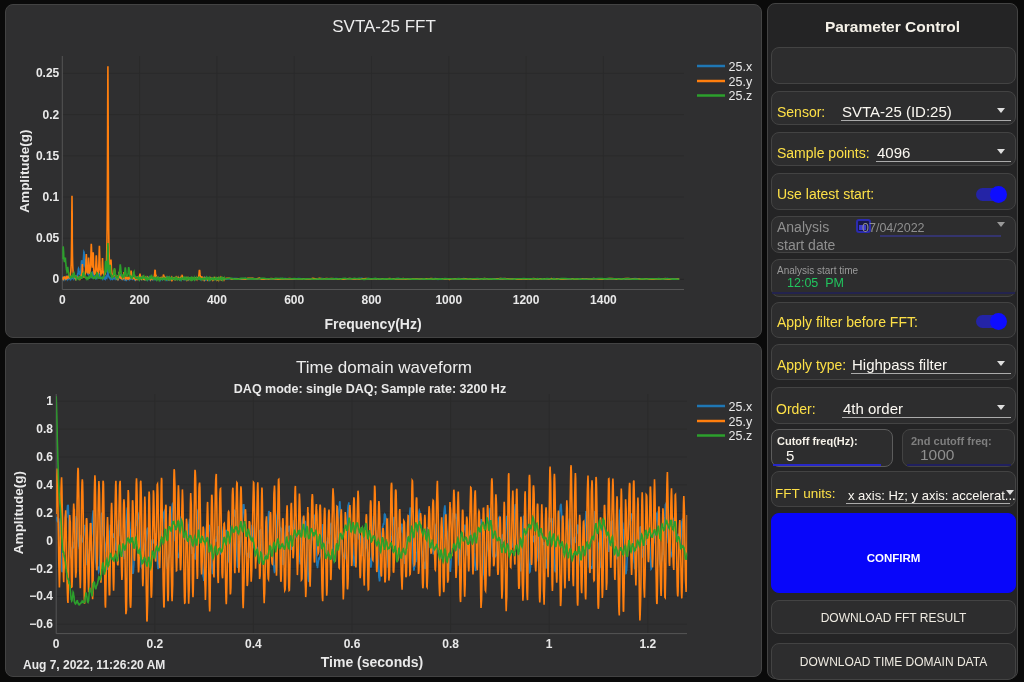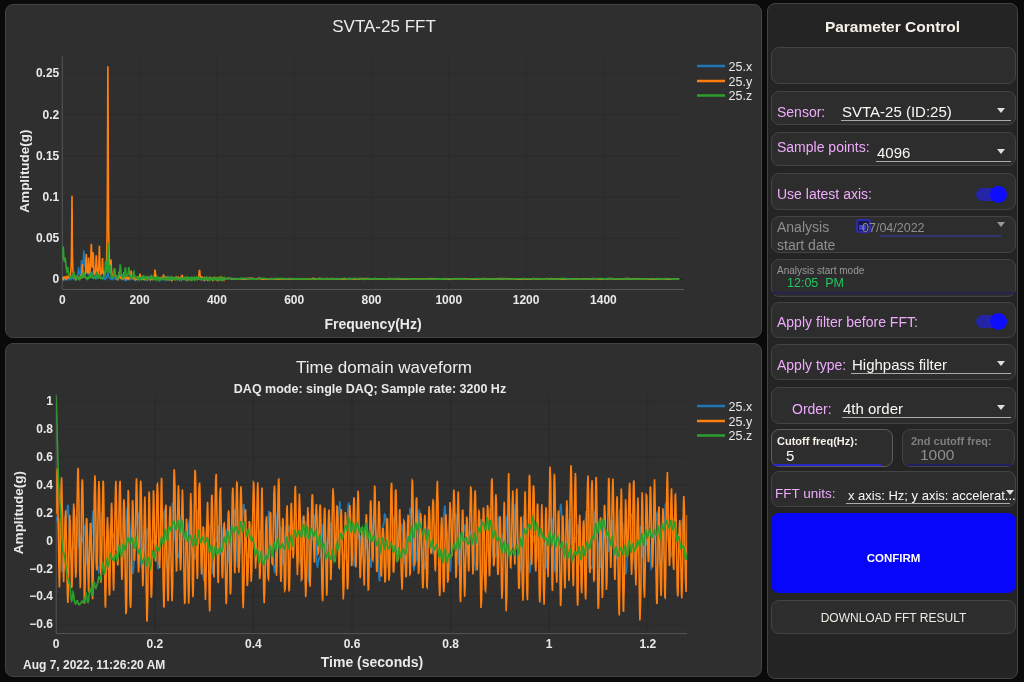--- a/index.html
+++ b/index.html
@@ -1,19 +1,19 @@
 <!DOCTYPE html>
 <html><head><meta charset="utf-8">
 <style>
 *{margin:0;padding:0;box-sizing:border-box}
 html,body{width:1024px;height:682px;background:#0a0a0a;font-family:"Liberation Sans",sans-serif;overflow:hidden}
 .card{position:absolute;background:#2f2f30;border:1px solid #434343;border-radius:8px}
 .panel{position:absolute;left:767px;top:3px;width:251px;height:676px;background:#242425;border:1px solid #434343;border-radius:8px}
 .icard{position:absolute;left:3px;background:#2d2d2e;border:1px solid #434343;border-radius:8px;width:245px}
-.lab{position:absolute;color:#f0abfc;font-size:14px;white-space:nowrap}
+.lab{position:absolute;color:#fde047;font-size:14px;white-space:nowrap}
 .val{position:absolute;color:#fbf8f2;font-size:15px;white-space:nowrap}
 .gval{position:absolute;color:#8b8b8b;white-space:nowrap}
 .ul{position:absolute;height:1px;background:#ababab}
 .caret{position:absolute;width:0;height:0;border-left:4.5px solid transparent;border-right:4.5px solid transparent;border-top:5.5px solid #dedede}
 .toggle{position:absolute;width:30px;height:13px;border-radius:7px;background:#2424a6}
 .knob{position:absolute;right:-1px;top:-2.5px;width:17.5px;height:17.5px;border-radius:50%;background:#0e0dff}
 .btn{position:absolute;left:3px;width:245px;background:#2d2d2e;border:1px solid #434343;border-radius:8px;color:#efebe2;font-size:12px;text-align:center;white-space:nowrap}
 </style></head>
 <body>
 
@@ -143,63 +143,64 @@
   </div>
 <div class="panel">
 <div style="position:absolute;left:0;width:100%;top:14px;text-align:center;color:#f5f1e8;font-size:15.5px;font-weight:bold">Parameter Control</div>
 <div class="icard" style="top:43px;height:37px"></div>
 <div class="icard" style="top:87px;height:34px"></div>
 <div class="lab" style="left:9px;top:100px">Sensor:</div>
 <div class="val" style="left:74px;top:99px">SVTA-25 (ID:25)</div>
 <div class="ul" style="left:73px;top:116px;width:170px"></div>
 <div class="caret" style="left:229px;top:104px"></div>
 <div class="icard" style="top:128px;height:34px"></div>
-<div class="lab" style="left:9px;top:135px">Sample points:</div>
+<div class="lab" style="left:9px;top:141px">Sample points:</div>
 <div class="val" style="left:109px;top:140px">4096</div>
 <div class="ul" style="left:108px;top:156.5px;width:135px"></div>
 <div class="caret" style="left:229px;top:145px"></div>
 <div class="icard" style="top:169px;height:37px"></div>
-<div class="lab" style="left:9px;top:182px">Use latest axis:</div>
+<div class="lab" style="left:9px;top:182px">Use latest start:</div>
 <div class="toggle" style="left:208px;top:184px">
       <div class="knob"></div>
     </div>
 <div class="icard" style="top:212px;height:37px"></div>
 <div class="gval" style="left:9px;top:215px;font-size:14px;line-height:17.5px;color:#8f8f8f">Analysis<br>start date</div>
 <div style="position:absolute;left:88px;top:214.5px;width:15px;height:14px;border:2px solid #2b2bb0;border-radius:3px;background:#191945">
       <div style="position:absolute;left:1px;top:4px;width:7px;height:5px;background:#3c3cd0"></div>
     </div>
 <div class="gval" style="left:94px;top:216.5px;font-size:12.5px;color:#8f8f8f">07/04/2022</div>
 <div style="position:absolute;left:112px;top:231px;width:121px;height:1.5px;background:#34346e"></div>
 <div class="caret" style="left:229px;top:218px;border-top-color:#999"></div>
 <div class="icard" style="top:255px;height:38px"></div>
-<div class="gval" style="left:9px;top:260.5px;font-size:10px;color:#9a9a9a">Analysis start mode</div>
+<div class="gval" style="left:9px;top:260.5px;font-size:10px;color:#9a9a9a">Analysis start time</div>
 <div class="gval" style="left:19px;top:271.5px;font-size:12.5px;color:#22c55e">12:05&nbsp;&nbsp;PM</div>
 <div style="position:absolute;left:4px;top:287.5px;width:243px;height:2.5px;background:#23234e"></div>
 <div class="icard" style="top:298px;height:36px"></div>
 <div class="lab" style="left:9px;top:310px">Apply filter before FFT:</div>
 <div class="toggle" style="left:208px;top:311px">
       <div class="knob"></div>
     </div>
 <div class="icard" style="top:340px;height:36px"></div>
 <div class="lab" style="left:9px;top:353px">Apply type:</div>
 <div class="val" style="left:84px;top:352px">Highpass filter</div>
 <div class="ul" style="left:83px;top:368.5px;width:160px"></div>
 <div class="caret" style="left:229px;top:357px"></div>
 <div class="icard" style="top:383px;height:37px"></div>
-<div class="lab" style="left:24px;top:397px">Order:</div>
+<div class="lab" style="left:8px;top:397px">Order:</div>
 <div class="val" style="left:75px;top:396px">4th order</div>
 <div class="ul" style="left:74px;top:412.5px;width:169px"></div>
 <div class="caret" style="left:229px;top:401px"></div>
 <div style="position:absolute;left:3px;top:425px;width:122px;height:38px;background:#2d2d2e;border:1px solid #5c5c5c;border-radius:8px"></div>
 <div style="position:absolute;left:134px;top:425px;width:113px;height:38px;background:#2d2d2e;border:1px solid #434343;border-radius:8px"></div>
 <div class="lab" style="left:9px;top:430.5px;font-size:11px;font-weight:bold;color:#f5f1e8">Cutoff freq(Hz):</div>
 <div class="val" style="left:18px;top:443px">5</div>
 <div style="position:absolute;left:5px;top:460px;width:108px;height:2px;background:#2727c8"></div>
 <div class="gval" style="left:143px;top:430.5px;font-size:11px;font-weight:bold;color:#7f7f7f">2nd cutoff freq:</div>
 <div class="gval" style="left:152px;top:442px;font-size:15.5px;color:#8f8f8f">1000</div>
 <div style="position:absolute;left:139px;top:460px;width:104px;height:2px;background:#20205e"></div>
 <div class="icard" style="top:467px;height:36px"></div>
 <div class="lab" style="left:7px;top:482px;font-size:13.5px">FFT units:</div>
 <div class="val" style="left:80px;top:484px;font-size:13px">x axis: Hz; y axis: accelerat...</div>
 <div class="ul" style="left:78px;top:498.5px;width:164px"></div>
 <div class="caret" style="left:238px;top:486px"></div>
 <div class="btn" style="top:596px;height:34px;line-height:34px">DOWNLOAD FFT RESULT</div>
 <div class="btn" style="top:509px;height:80px;background:#0806fa;border-color:#0806fa;color:#fff;line-height:89px;font-size:11.5px;font-weight:bold">CONFIRM</div>
+<div class="btn" style="top:639px;height:37px;line-height:37px">DOWNLOAD TIME DOMAIN DATA</div>
 </div>
 </body></html>

